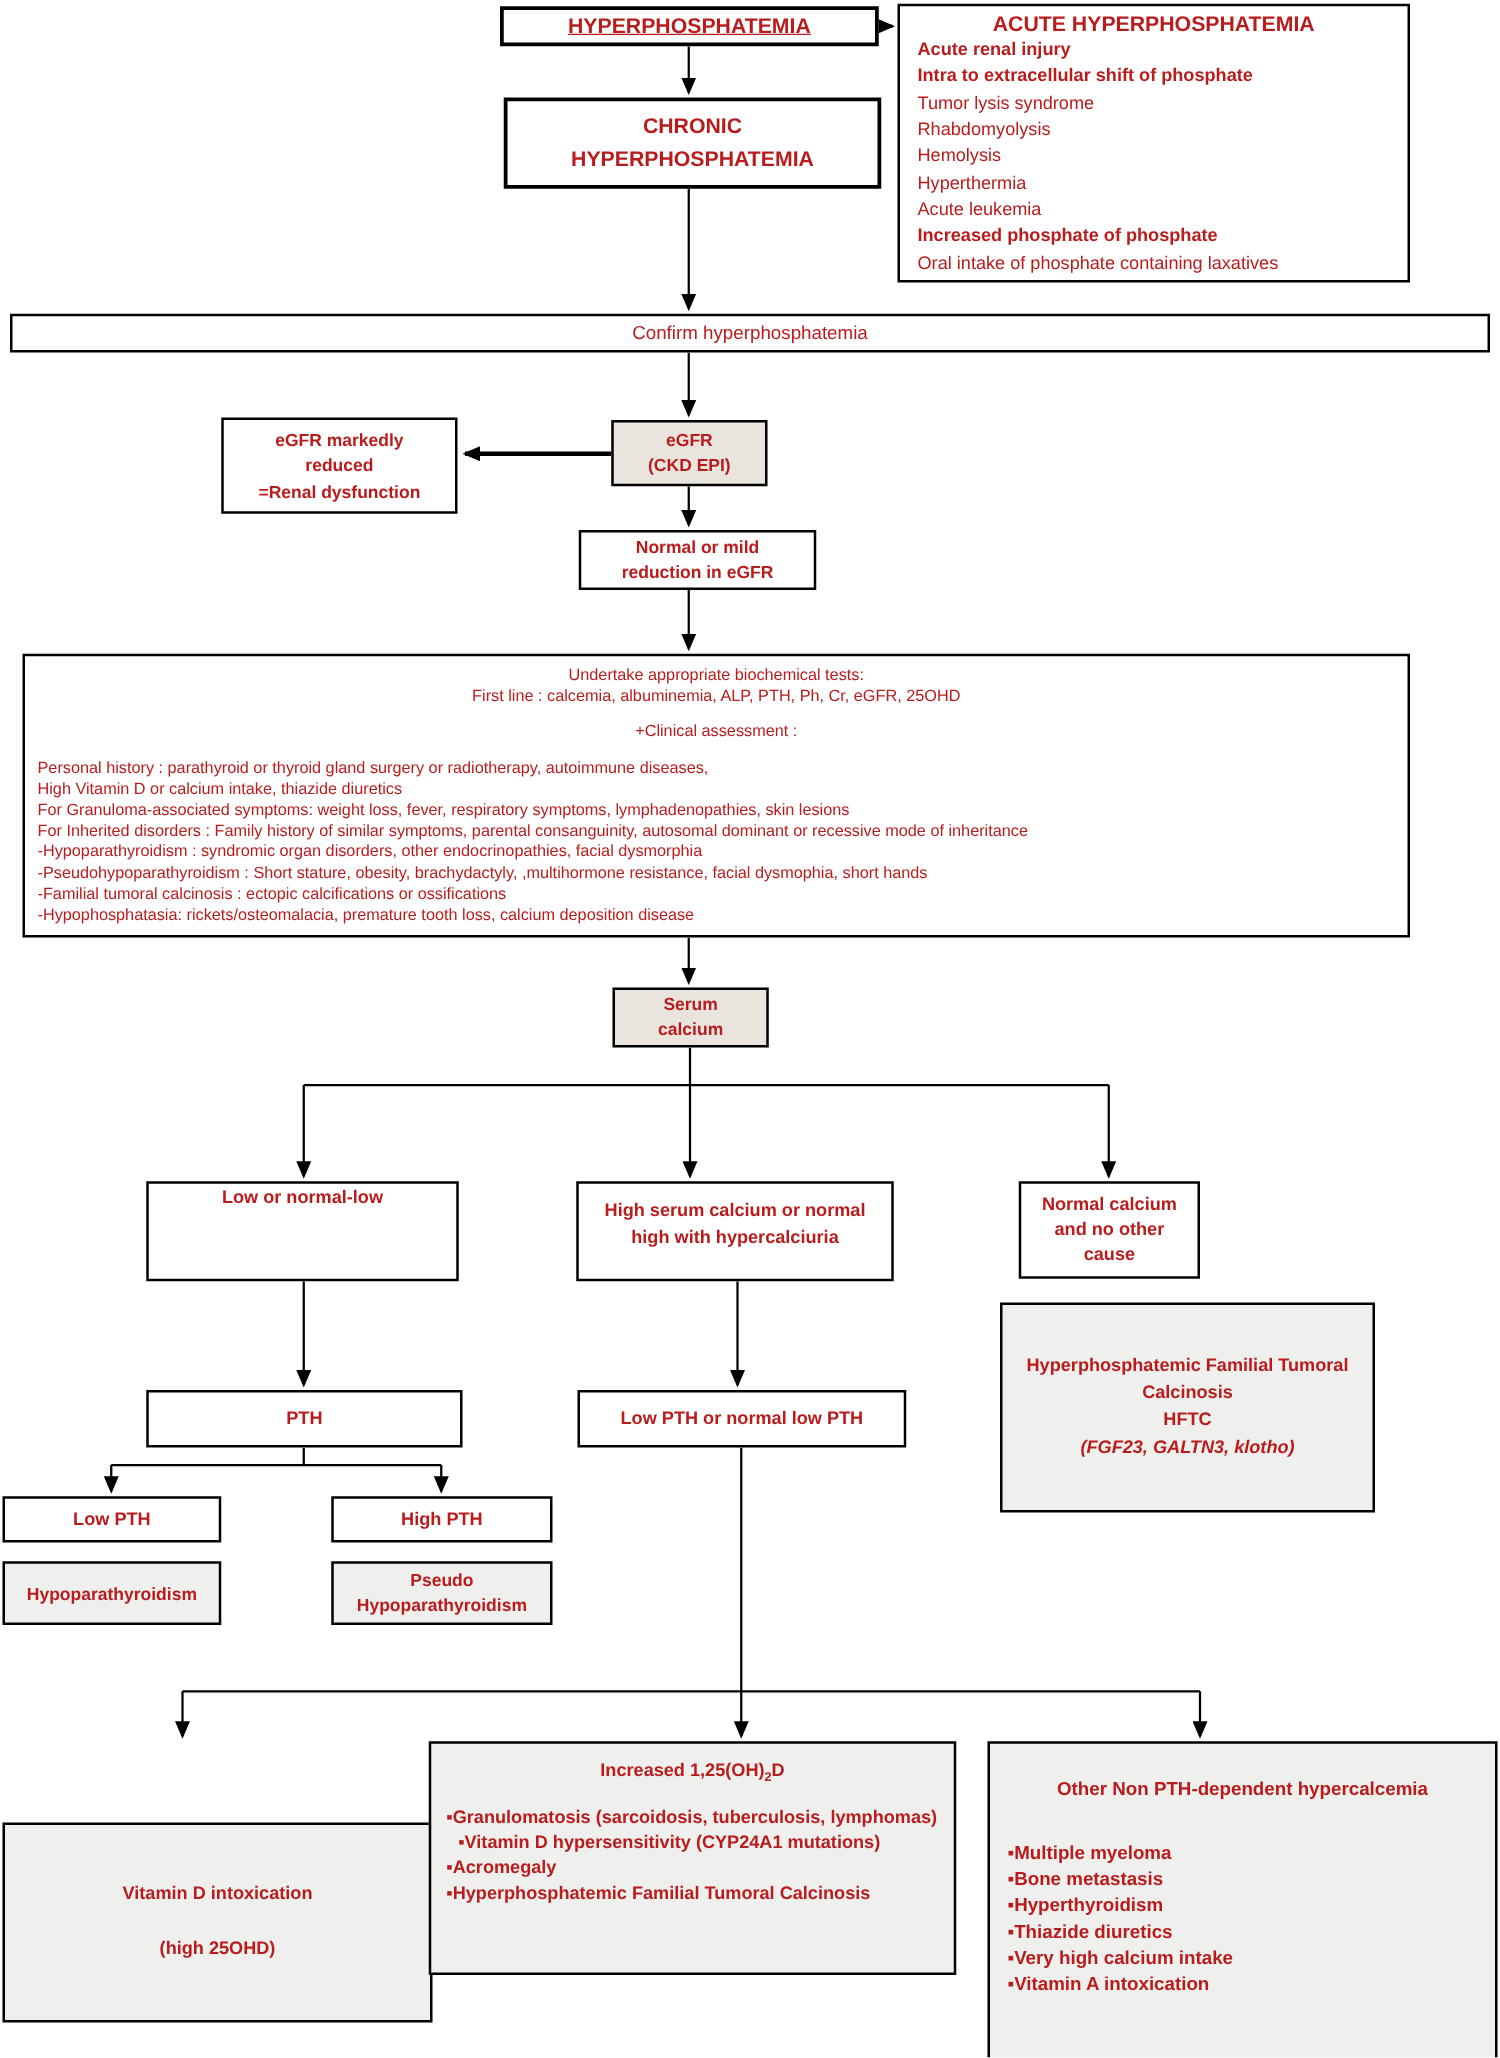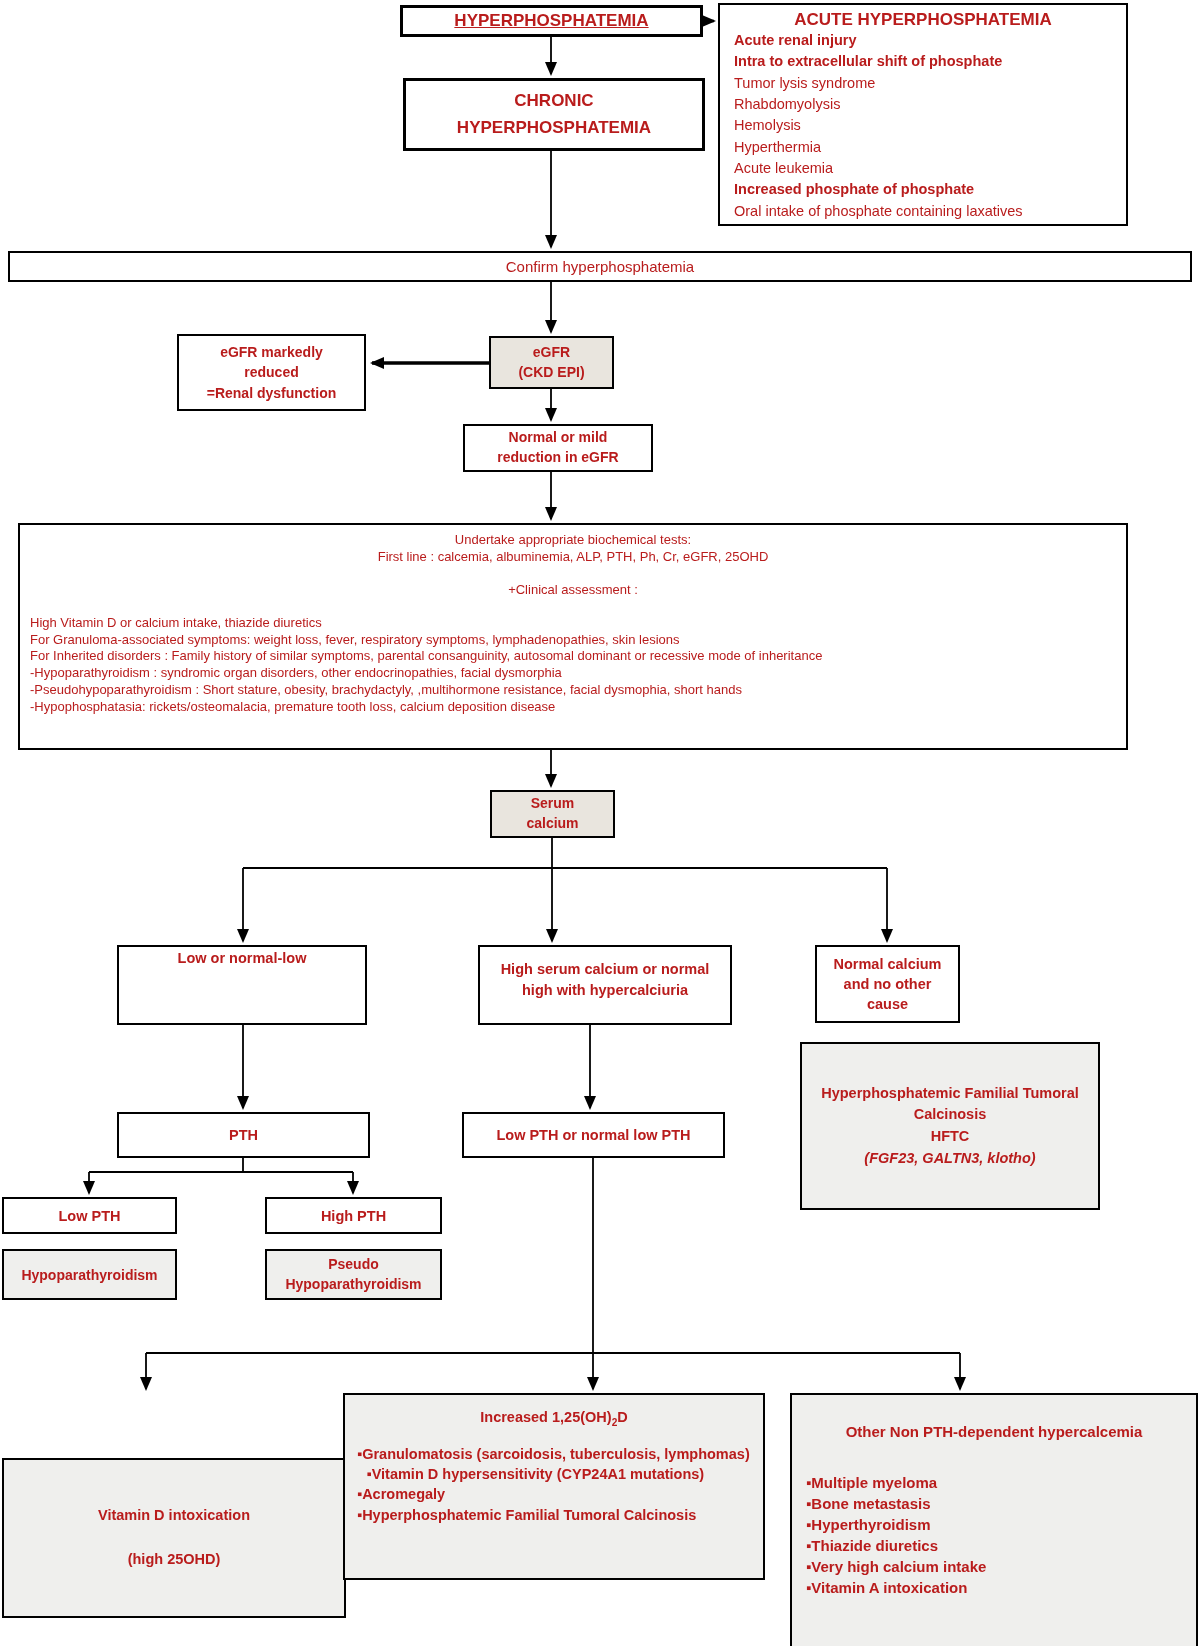--- a/index.html
+++ b/index.html
@@ -107,38 +107,40 @@
     <span class="bold prelines" style="font-size:14px;line-height:1.4;">Normal or mild
 reduction in eGFR</span>
   </div>
 
   <div class="box topalign" style="left:18px;top:523px;width:1110px;height:227px;padding:7px 10px;">
     <div class="tests-center">Undertake appropriate biochemical tests:</div>
     <div class="tests-center">First line : calcemia, albuminemia, ALP, PTH, Ph, Cr, eGFR, 25OHD</div>
     <div class="sp"></div>
     <div class="tests-center">+Clinical assessment :</div>
     <div class="sp"></div>
+    <div class="tests-line">Personal history : parathyroid or thyroid gland surgery or radiotherapy, autoimmune diseases,</div>
     <div class="tests-line">High Vitamin D or calcium intake, thiazide diuretics</div>
     <div class="tests-line">For Granuloma-associated symptoms: weight loss, fever, respiratory symptoms, lymphadenopathies, skin lesions</div>
     <div class="tests-line">For Inherited disorders  : Family history of similar symptoms, parental consanguinity, autosomal dominant or recessive mode of inheritance</div>
     <div class="tests-line">-Hypoparathyroidism : syndromic organ disorders, other endocrinopathies, facial dysmorphia</div>
     <div class="tests-line">-Pseudohypoparathyroidism : Short stature, obesity,  brachydactyly, ,multihormone resistance, facial dysmophia, short hands</div>
+    <div class="tests-line">-Familial tumoral calcinosis : ectopic calcifications or ossifications</div>
     <div class="tests-line">-Hypophosphatasia: rickets/osteomalacia, premature tooth loss, calcium deposition disease</div>
   </div>
 
   <div class="box shadeA" style="left:490px;top:790px;width:125px;height:48px;">
     <span class="bold prelines" style="font-size:14px;line-height:1.4;">Serum
 calcium</span>
   </div>
 
   <div class="box topalign" style="left:117px;top:945px;width:250px;height:80px;padding-top:3px;">
     <span class="bold" style="font-size:14.5px;">Low or normal-low</span>
   </div>
 
-  <div class="box topalign" style="left:461px;top:945px;width:254px;height:80px;padding-top:12px;margin-left:17px;">
+  <div class="box topalign" style="left:461px;top:945px;width:254px;height:80px;padding-top:12px;">
     <span class="bold prelines" style="font-size:14.5px;line-height:1.45;">High serum calcium or normal
 high with hypercalciuria</span>
   </div>
 
   <div class="box" style="left:815px;top:945px;width:145px;height:78px;">
     <span class="bold prelines" style="font-size:14.5px;line-height:1.4;">Normal calcium
 and no other
 cause</span>
   </div>
 

